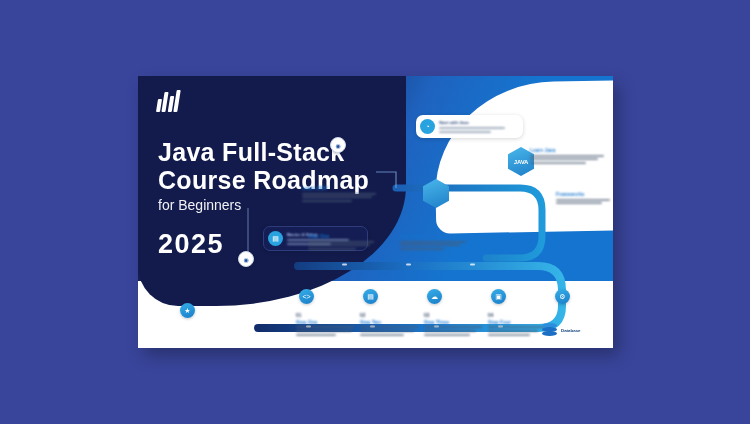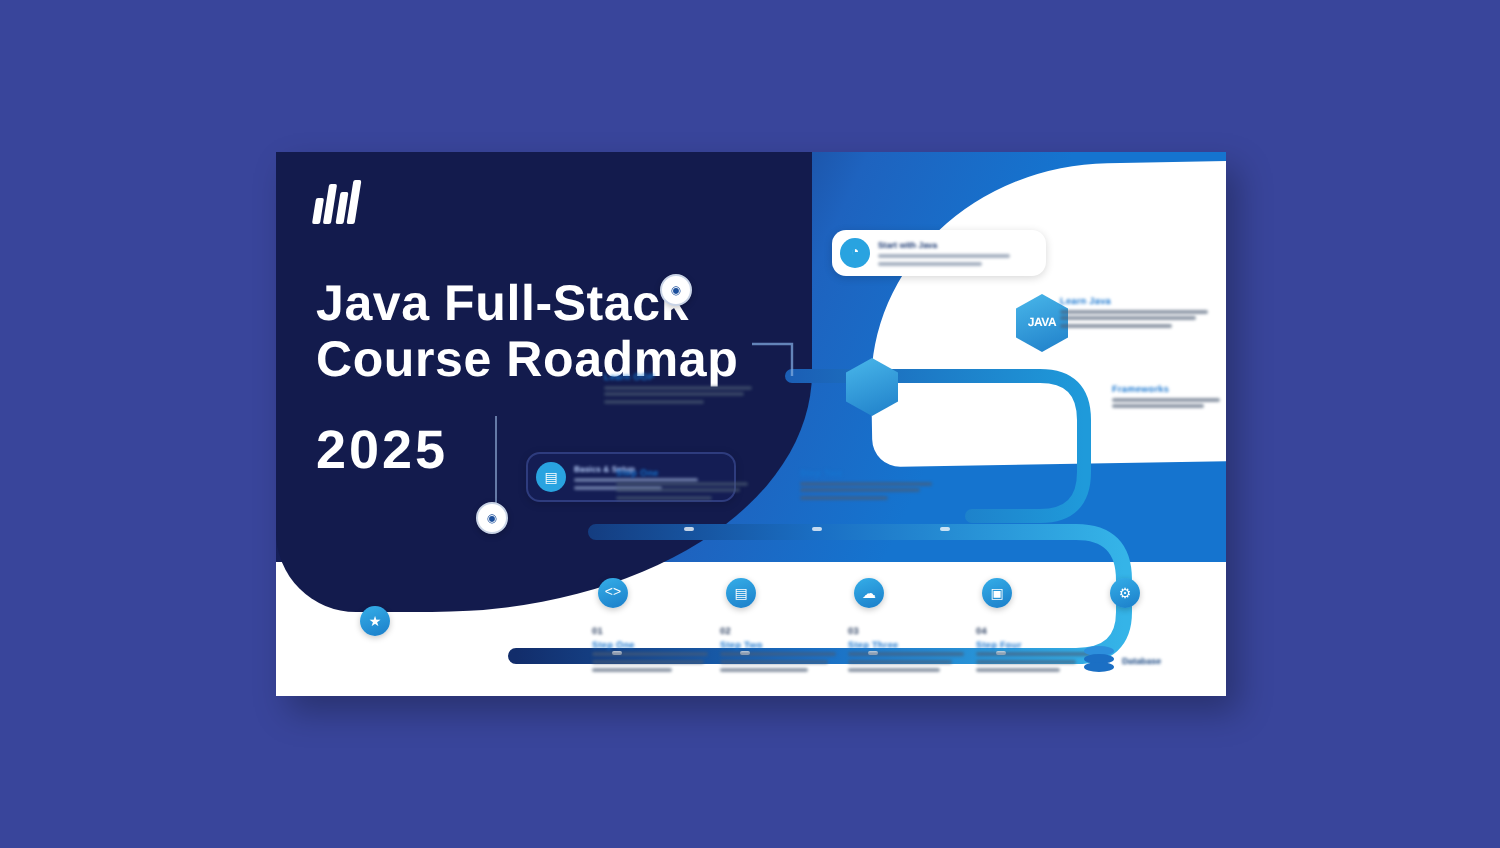--- a/index.html
+++ b/index.html
@@ -146,20 +146,21 @@
   <div id="logo">
     <i></i>
       <i></i>
       <i></i>
       <i></i>
   </div>
 
   <div id="title-wrap">
     <div class="t-line">Java  Full-Stack</div>
     <div class="t-line">Course Roadmap</div>
+    <div class="t-sub">for Beginners</div>
     <div class="t-year">2025</div>
   </div>
 
   <svg id="road" viewBox="0 0 475 272">
     <defs>
       <linearGradient id="gA" x1="0" y1="0" x2="1" y2="0">
         <stop offset="0" stop-color="#1b5fb5"></stop>
           <stop offset="1" stop-color="#1f9ada"></stop>
       </linearGradient>
       <linearGradient id="gB" x1="0" y1="0" x2="1" y2="0">

